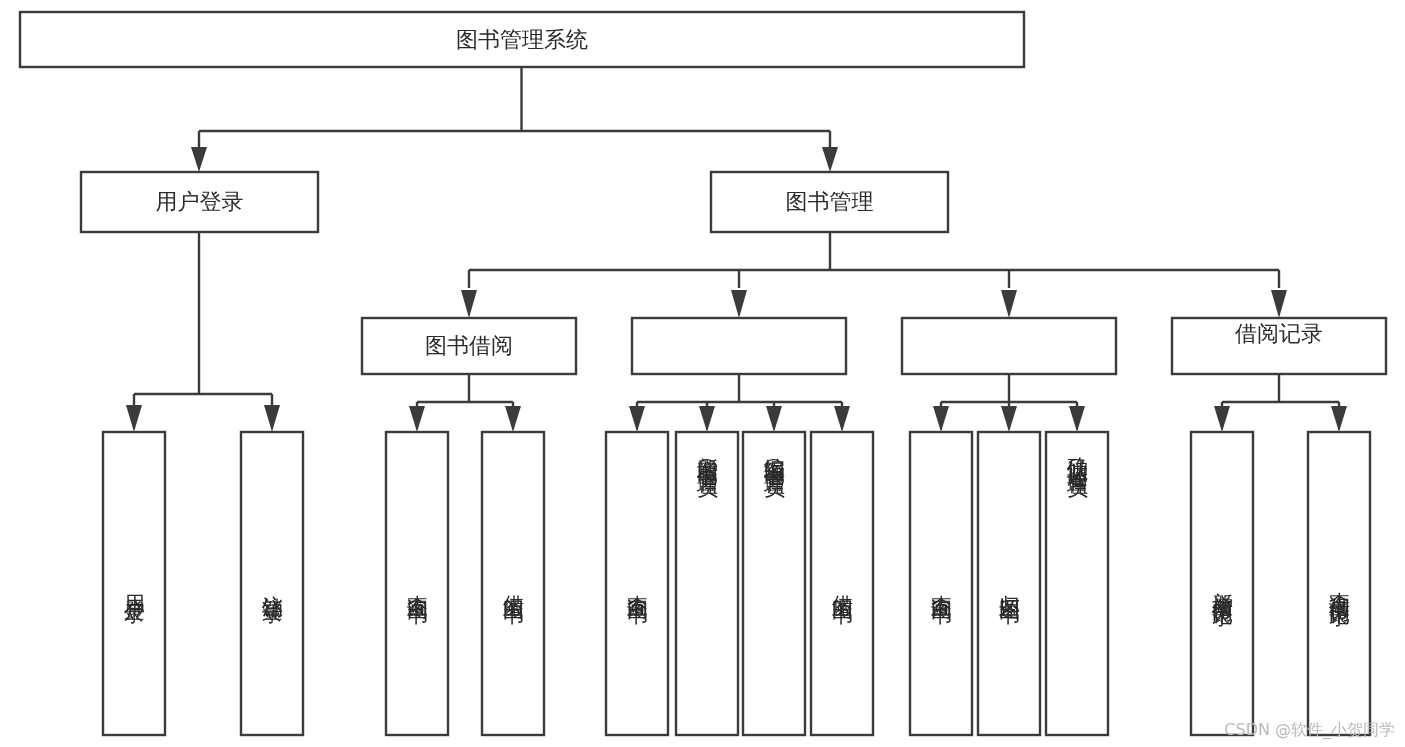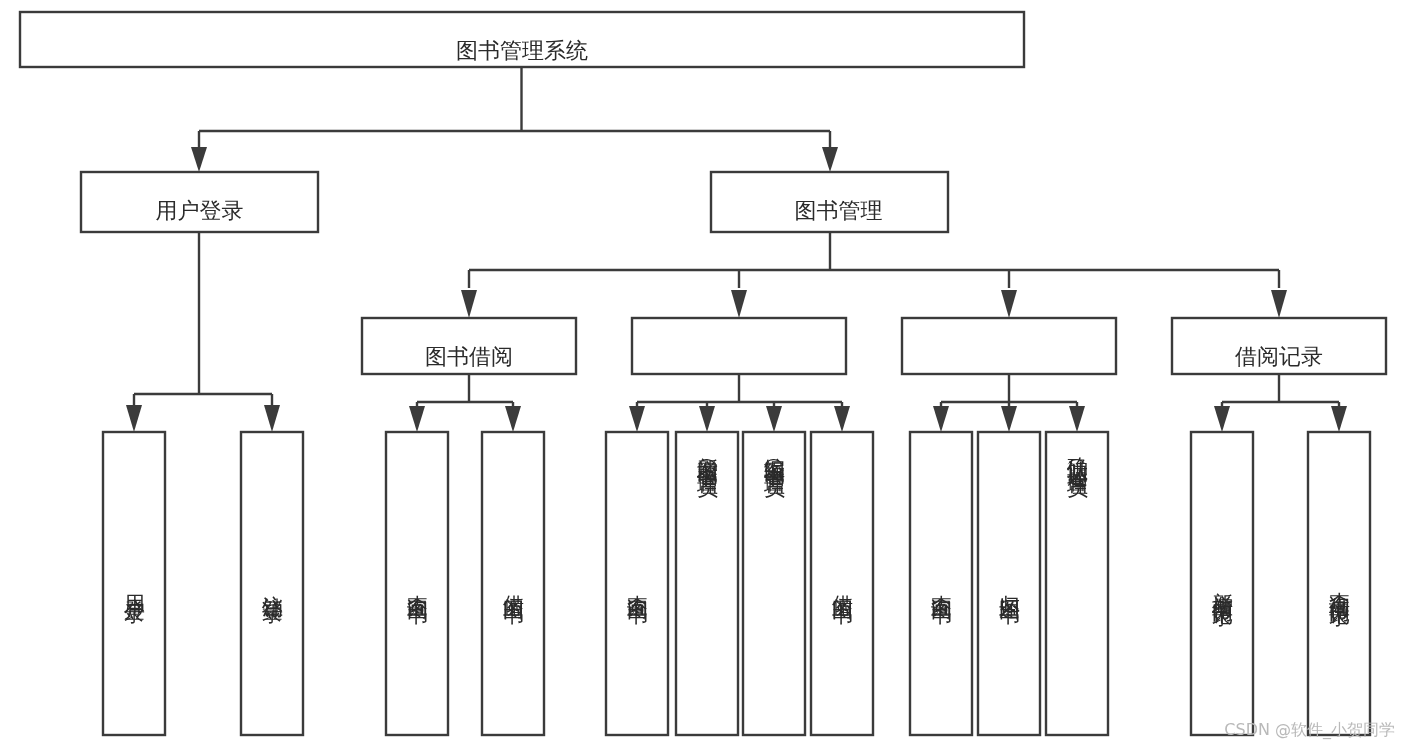--- a/index.html
+++ b/index.html
@@ -55,23 +55,23 @@
     font-family: "DejaVu Sans", "Liberation Sans", sans-serif;
     font-size: 21px;
     line-height: 1.0;
     color: #2a2a2a;
     letter-spacing: 3px;
     white-space: nowrap;
   }
   .hlabel-wrap {
     position: absolute;
     display: flex;
+    align-items: center;
     justify-content: center;
     pointer-events: none;
-    margin-top: 24px;
   }
   .hlabel-text {
     font-family: "DejaVu Sans", "Liberation Sans", sans-serif;
     font-size: 22px;
     color: #2a2a2a;
     white-space: nowrap;
   }
   .watermark {
     position: absolute;
     right: 10px;
@@ -194,31 +194,31 @@
   </svg>
 
   <div class="hlabel-wrap" style="left:20px; top:12px; width:1004px; height:55px;">
     <span class="hlabel-text">图书管理系统</span>
   </div>
 
   <div class="hlabel-wrap" style="left:81px; top:172px; width:237px; height:60px;">
     <span class="hlabel-text">用户登录</span>
   </div>
 
-  <div class="hlabel-wrap" style="left:711px; top:172px; width:237px; height:60px;padding-left:9px;">
+  <div class="hlabel-wrap" style="left:711px; top:172px; width:237px; height:60px;">
     <span class="hlabel-text">图书管理</span>
   </div>
 
   <div class="hlabel-wrap" style="left:362px; top:318px; width:214px; height:56px;">
     <span class="hlabel-text">图书借阅</span>
   </div>
 
 
 
-  <div class="hlabel-wrap" style="left:1172px; top:318px; width:214px; height:56px;">
+  <div class="hlabel-wrap" style="left:1172px; top:306px; width:214px; height:56px;">
     <span class="hlabel-text">借阅记录</span>
   </div>
 
   <div class="vlabel-wrap" style="left:103px; top:432px; width:62px; height:303px;">
     <span class="vlabel-text">用户登录</span>
   </div>
   <div class="vlabel-wrap" style="left:241px; top:432px; width:62px; height:303px;">
     <span class="vlabel-text">注销登录</span>
   </div>
 

